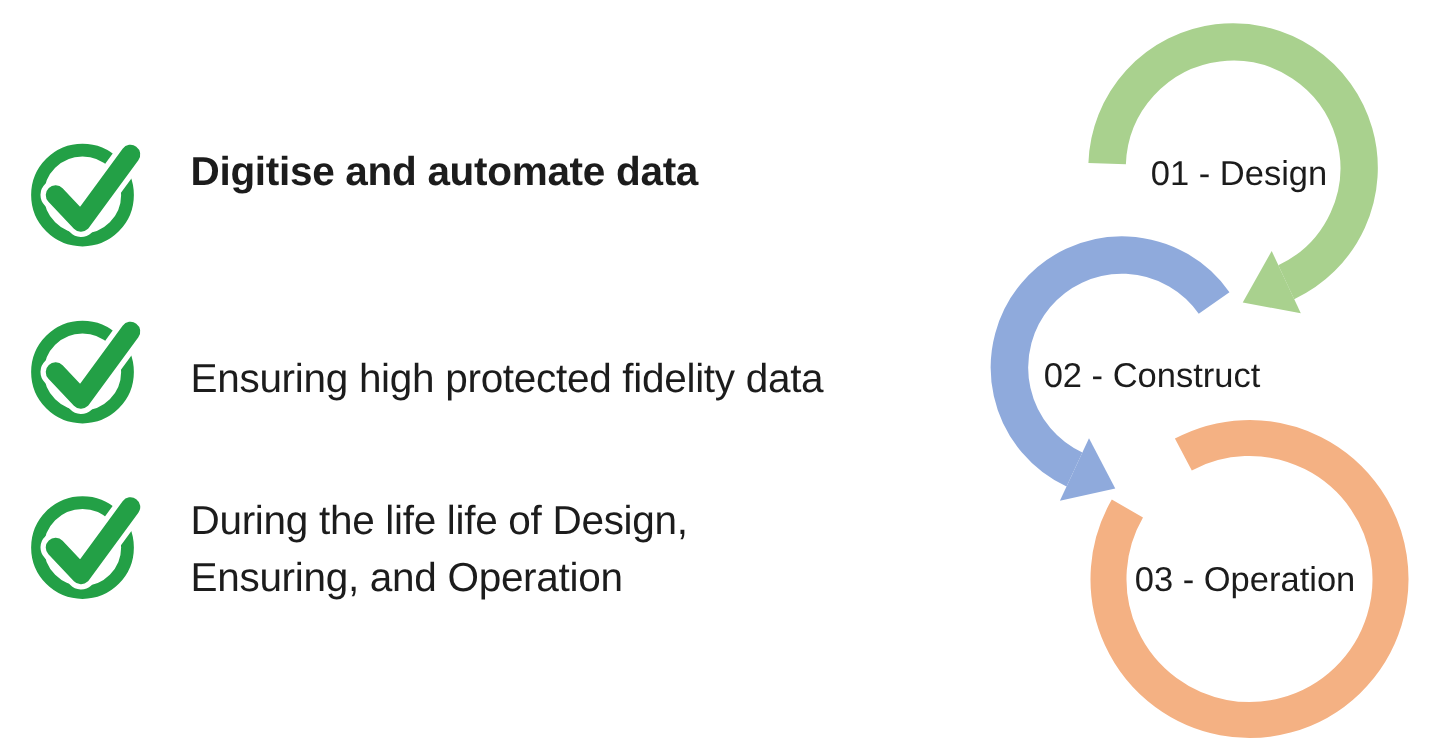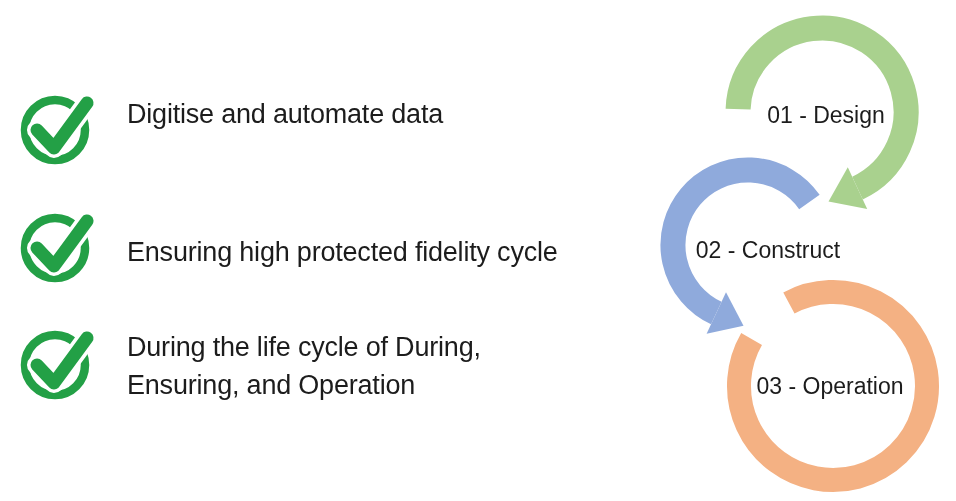--- a/index.html
+++ b/index.html
@@ -24,21 +24,21 @@
   .check-text {
     position: absolute;
     left: 127px;
     font-size: 27px;
     line-height: 38px;
     letter-spacing: -0.2px;
     color: var(--text-color);
     white-space: nowrap;
   }
   .check-text span { display: block; }
-  #check-text-1 { top: 95px; }
+  #check-text-1 { top: 95px; font-weight: bold; }
   #check-text-2 { top: 233px; }
   #check-text-3 { top: 328px; }
   .cycle-svg { position: absolute; left: 640px; top: 0; width: 316px; height: 501px; }
   .cycle-label {
     font-family: "Liberation Sans", sans-serif;
     font-size: 23px;
     fill: var(--text-color);
   }
   .arc { fill: none; stroke-linecap: butt; }
 </style>
@@ -55,30 +55,30 @@
   <div id="check-text-1" class="check-text">
     <span>Digitise and automate data</span>
   </div>
 
   <svg id="check-icon-2" class="check-icon" viewBox="0 0 84 84">
     <circle class="check-stroke" cx="40" cy="46" r="30" fill="none" stroke-width="8.5" stroke="#23a046"></circle>
     <path d="M 22 46 L 39 64 L 72 19" fill="none" stroke="#ffffff" stroke-width="20" stroke-linecap="round" stroke-linejoin="round"></path>
     <path class="check-stroke" d="M 22 46 L 39 64 L 72 19" fill="none" stroke-width="13" stroke-linecap="round" stroke-linejoin="round" stroke="#23a046"></path>
   </svg>
   <div id="check-text-2" class="check-text">
-    <span>Ensuring high protected fidelity cycle</span>
+    <span>Ensuring high protected fidelity data</span>
   </div>
 
   <svg id="check-icon-3" class="check-icon" viewBox="0 0 84 84">
     <circle class="check-stroke" cx="40" cy="46" r="30" fill="none" stroke-width="8.5" stroke="#23a046"></circle>
     <path d="M 22 46 L 39 64 L 72 19" fill="none" stroke="#ffffff" stroke-width="20" stroke-linecap="round" stroke-linejoin="round"></path>
     <path class="check-stroke" d="M 22 46 L 39 64 L 72 19" fill="none" stroke-width="13" stroke-linecap="round" stroke-linejoin="round" stroke="#23a046"></path>
   </svg>
   <div id="check-text-3" class="check-text">
-    <span>During the life cycle of During,</span>
+    <span>During the life life of Design,</span>
     <span>Ensuring, and Operation</span>
   </div>
 
   <svg class="cycle-svg" viewBox="0 0 316 501">
 
     <g>
       <path class="arc" stroke-width="25" d="M 98.1 109.1 A 84 84 0 1 1 217.5 188.1" stroke="#A9D18E"></path>
       <polygon class="head" points="207.8,167.3 227.2,208.9 188.5,201.6" fill="#A9D18E"></polygon>
       <text class="cycle-label" x="186" y="123" text-anchor="middle">01 - Design</text>
     </g>

